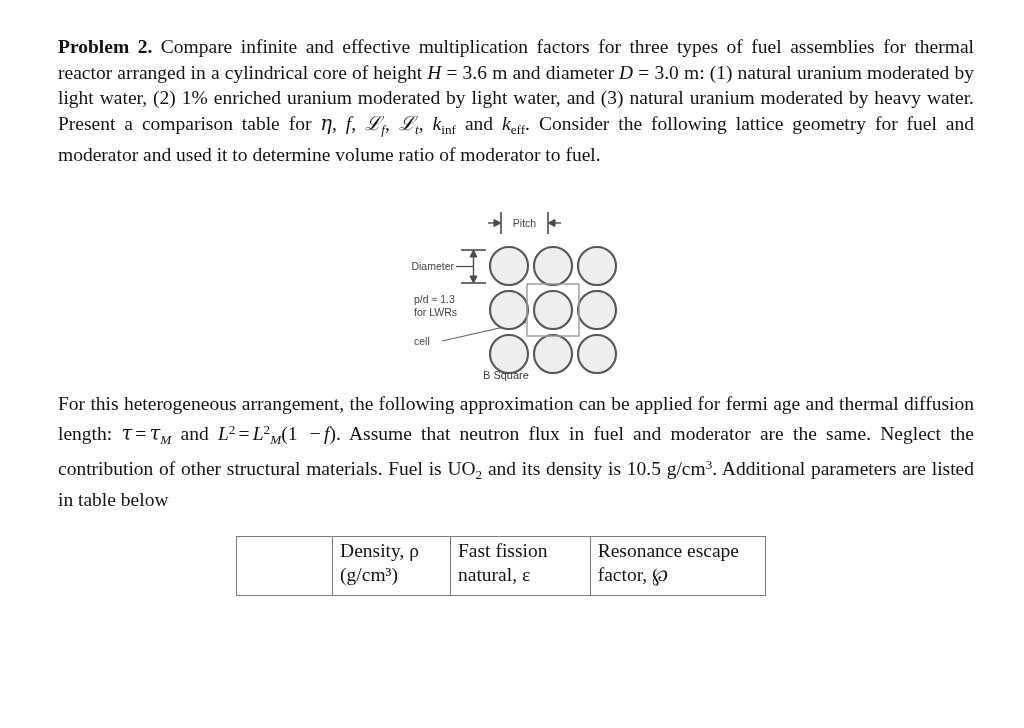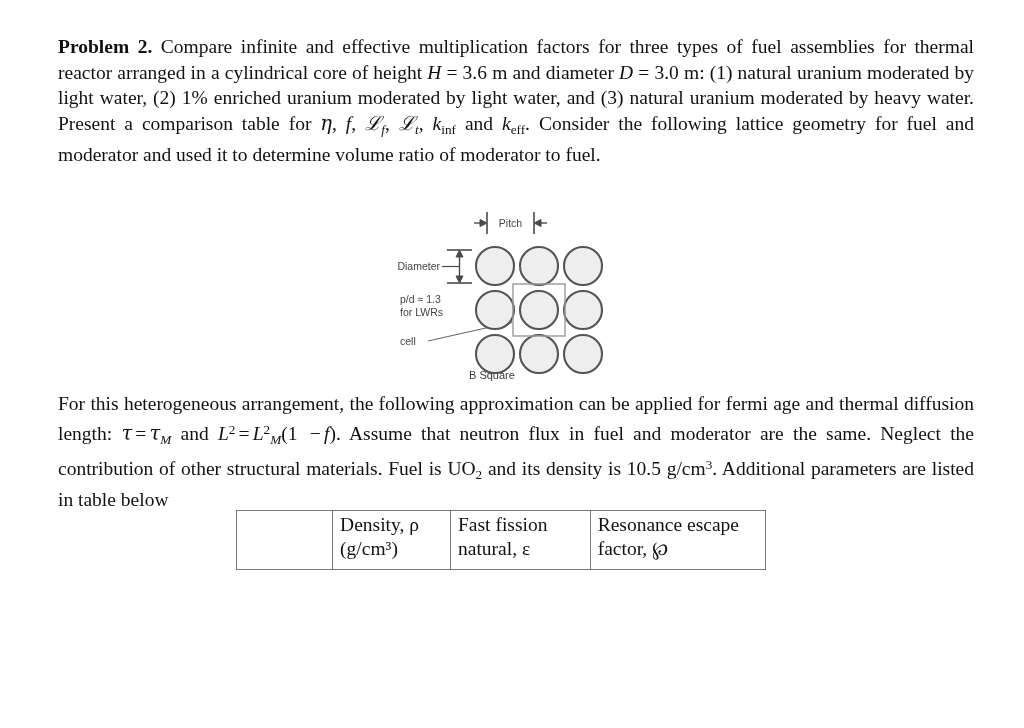--- a/index.html
+++ b/index.html
@@ -48,32 +48,32 @@
   .scr  { font-family: "DejaVu Serif", serif; font-style: italic; }
   .sub  { font-size: 0.68em; vertical-align: -0.28em; }
   .sup  { font-size: 0.68em; vertical-align: 0.45em; }
   .subi { font-size: 0.68em; vertical-align: -0.28em; font-style: italic; }
   .nbs  { white-space: nowrap; }
   .opsp { padding: 0 0.16em; }
 
   
   #lattice-figure {
     position: absolute;
-    left: 386px;
+    left: 400px;
     top: 208px;
     width: 232px;
     height: 176px;
   }
   #lattice-figure svg { display: block; }
 
   
   #param-table-wrap {
     position: absolute;
     left: 236px;
-    top: 510px;
+    top: 536px;
     width: 530px;
   }
   table.param {
     border-collapse: collapse;
     width: 530px;
     font-size: 19.5px;
     line-height: 24px;
     color: #111;
   }
   table.param td, table.param th {

